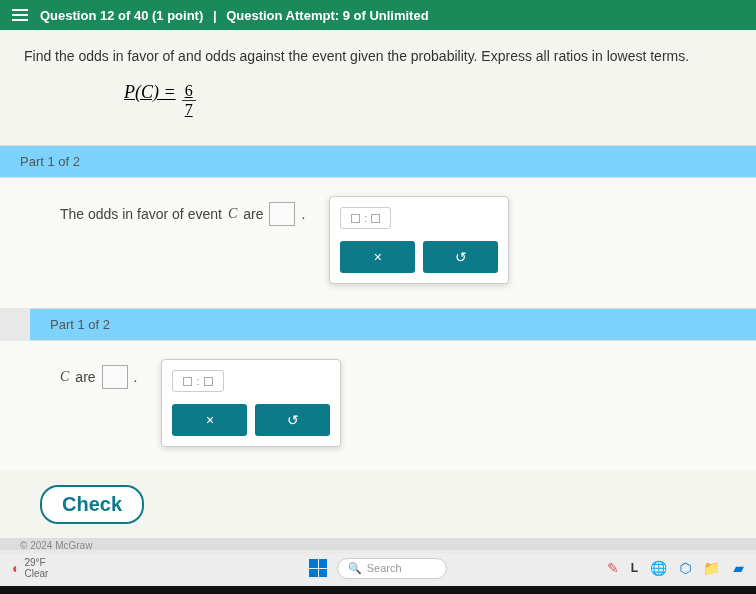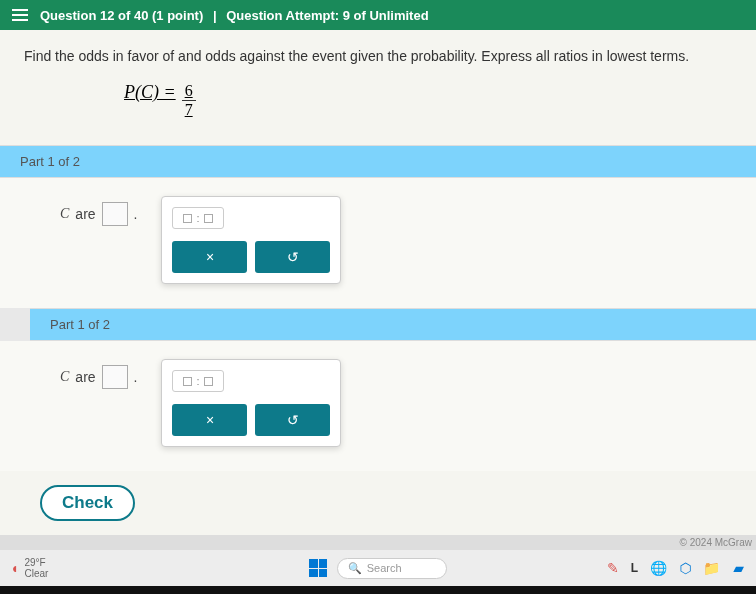--- a/index.html
+++ b/index.html
@@ -132,30 +132,30 @@
     .check-row {
       padding: 14px 40px;
       background: #f5f5f0;
     }
     .check-btn {
       background: white;
       border: 2px solid #0d7a8a;
       color: #0d7a8a;
       border-radius: 18px;
       padding: 6px 20px;
-      font-size: 17px;
+      font-size: 20px;
       font-weight: bold;
       cursor: pointer;
     }
     .copyright {
-      text-align: right;
+      text-align: left;
       font-size: 10px;
       color: #888;
       background: #ddd;
-      padding: 2px 4px;
+      padding: 2px 20px;
     }
     .taskbar {
       position: absolute;
       bottom: 8px;
       left: 0;
       right: 0;
       height: 36px;
       background: rgba(240,240,240,0.6);
       display: flex;
       align-items: center;
@@ -237,20 +237,21 @@
     <span class="frac">
       <span class="num">6</span>
       <span class="den">7</span>
     </span>
   </div>
 </div>
 
 <div class="part-header">Part 1 of 2</div>
 <div class="part-body">
   <div class="part-text">
+    <span>The odds in favor of event </span>
     <span class="var">C</span>
     <span> are</span>
     <span class="answer-box"></span>
     <span>.</span>
   </div>
   <div class="toolbox">
     <div class="ratio-hint">
       <span class="sq"></span>
       <span>:</span>
       <span class="sq"></span>

